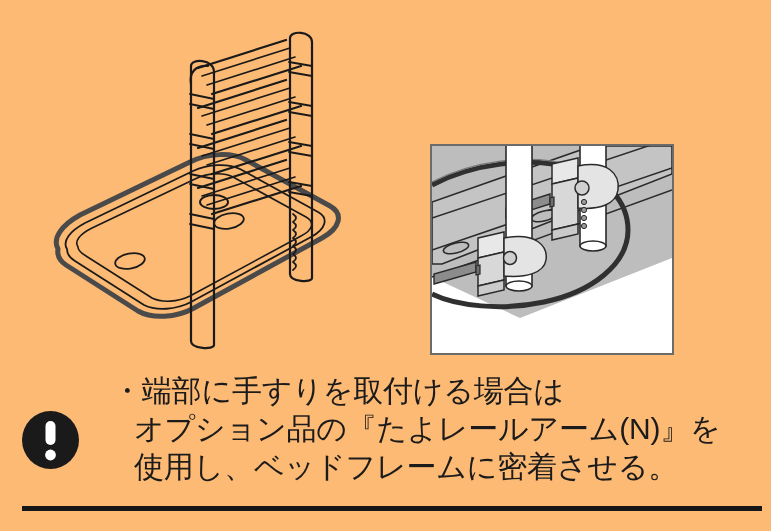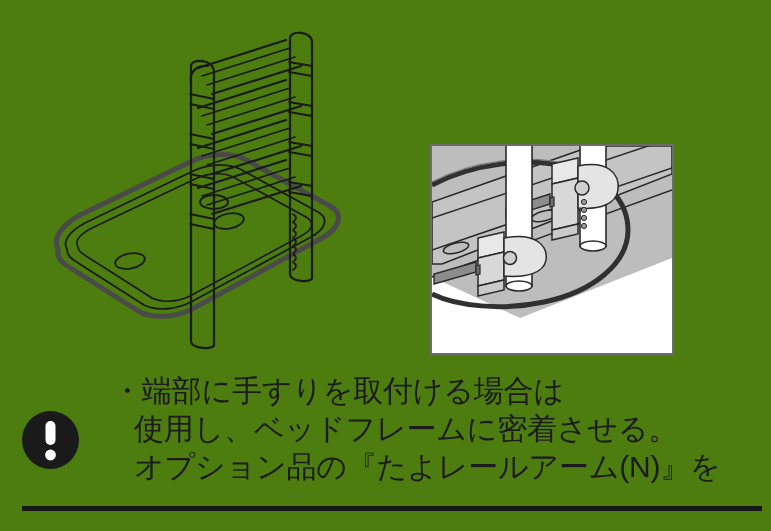--- a/index.html
+++ b/index.html
@@ -8,21 +8,21 @@
     padding: 0;
     background: #ffffff;
   }
   body {
     font-family: "Liberation Sans", "DejaVu Sans", sans-serif;
   }
   #page {
     position: relative;
     width: 771px;
     height: 531px;
-    background: #4d7c0f;
+    background: #fdba74;
     overflow: hidden;
   }
 
   
   #main-illustration {
     position: absolute;
     left: 18px;
     top: 6px;
     width: 350px;
     height: 356px;
@@ -275,21 +275,21 @@
     <div id="warning-icon">
       <svg viewBox="0 0 57 58" width="57" height="58">
         <ellipse cx="28.5" cy="29" rx="28.5" ry="29" fill="#1a1a1a"></ellipse>
         <rect x="23.5" y="10" width="10" height="24" rx="5" fill="#ffffff"></rect>
         <circle cx="28.5" cy="44" r="5.4" fill="#ffffff"></circle>
       </svg>
     </div>
 
     <div id="notice-text">
       <div class="notice-line">・端部に手すりを取付ける場合は</div>
+      <div class="notice-line indent">オプション品の『たよレールアーム(N)』を</div>
       <div class="notice-line indent">使用し、ベッドフレームに密着させる。</div>
-      <div class="notice-line indent">オプション品の『たよレールアーム(N)』を</div>
     </div>
 
   </div>
 
   <div id="bottom-rule"></div>
 
 </div>
 
 </body></html>

